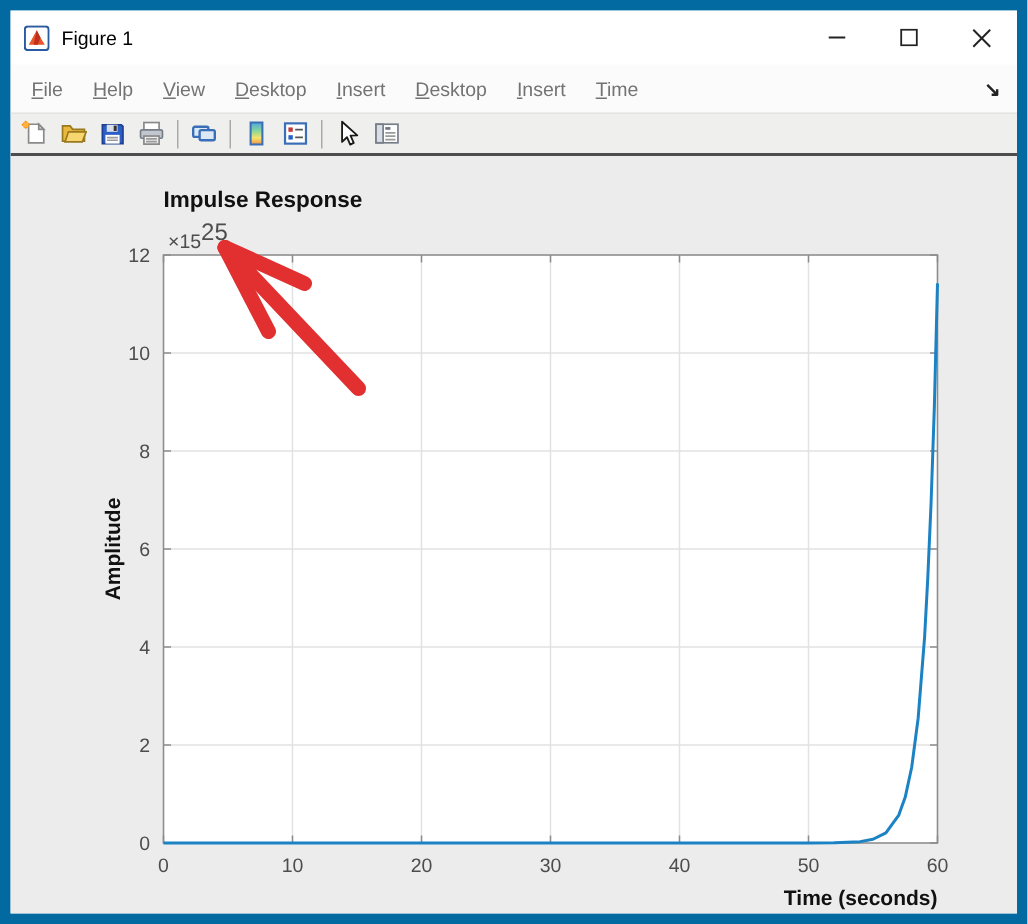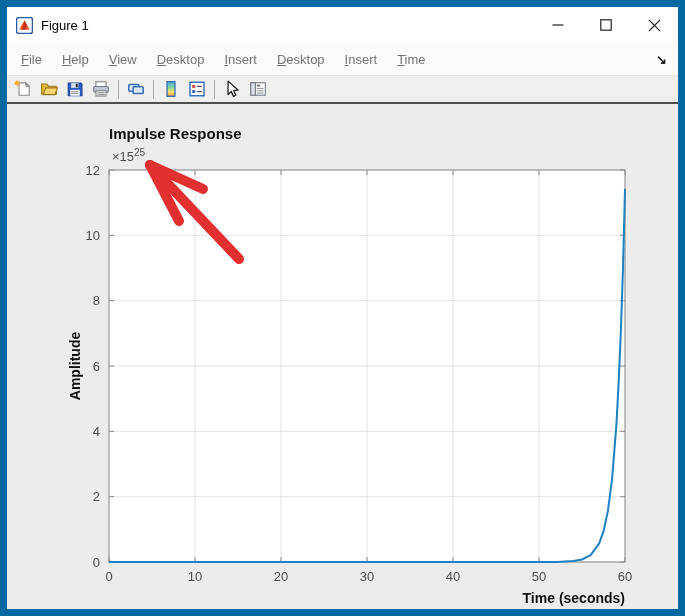--- a/index.html
+++ b/index.html
@@ -21,21 +21,21 @@
   
   .toolbar{position:absolute;top:68px;left:0;right:0;height:29px;background:#efefed;border-top:1px solid #e4e4e4;border-bottom:2px solid #4d4d4d;box-sizing:border-box;display:flex;align-items:center;padding-left:3px;}
   .tb-btn{width:26px;height:24px;display:flex;align-items:center;justify-content:center;border:none;background:none;padding:0;}
   .tb-sep{width:1px;height:19px;background:#ababab;margin:0 4px;}
 
   
   .canvas{position:absolute;top:97px;left:0;right:0;bottom:0;background:#ececec;}
   #plot-svg{position:absolute;left:0;top:0;}
   .chart-title{position:absolute;left:102px;top:21px;width:516px;text-align:left;font-size:15px;font-weight:bold;color:#111;}
   .y-exp{position:absolute;left:105px;top:43px;font-size:13px;color:#4d4d4d;}
-  .y-exp sup{font-size:10px;}
+  .y-exp sup{font-size:16px;}
   .xlabel{position:absolute;left:102px;top:486px;width:516px;text-align:right;font-size:14px;font-weight:600;color:#111;}
   .ylabel{position:absolute;left:68px;top:262px;transform:translate(-50%,-50%) rotate(-90deg);transform-origin:center;font-size:14px;font-weight:600;color:#111;white-space:nowrap;}
 </style>
 </head>
 <body>
 
 <div class="window">
 
   <div class="titlebar">
     <svg class="app-icon" viewBox="0 0 16 16">

